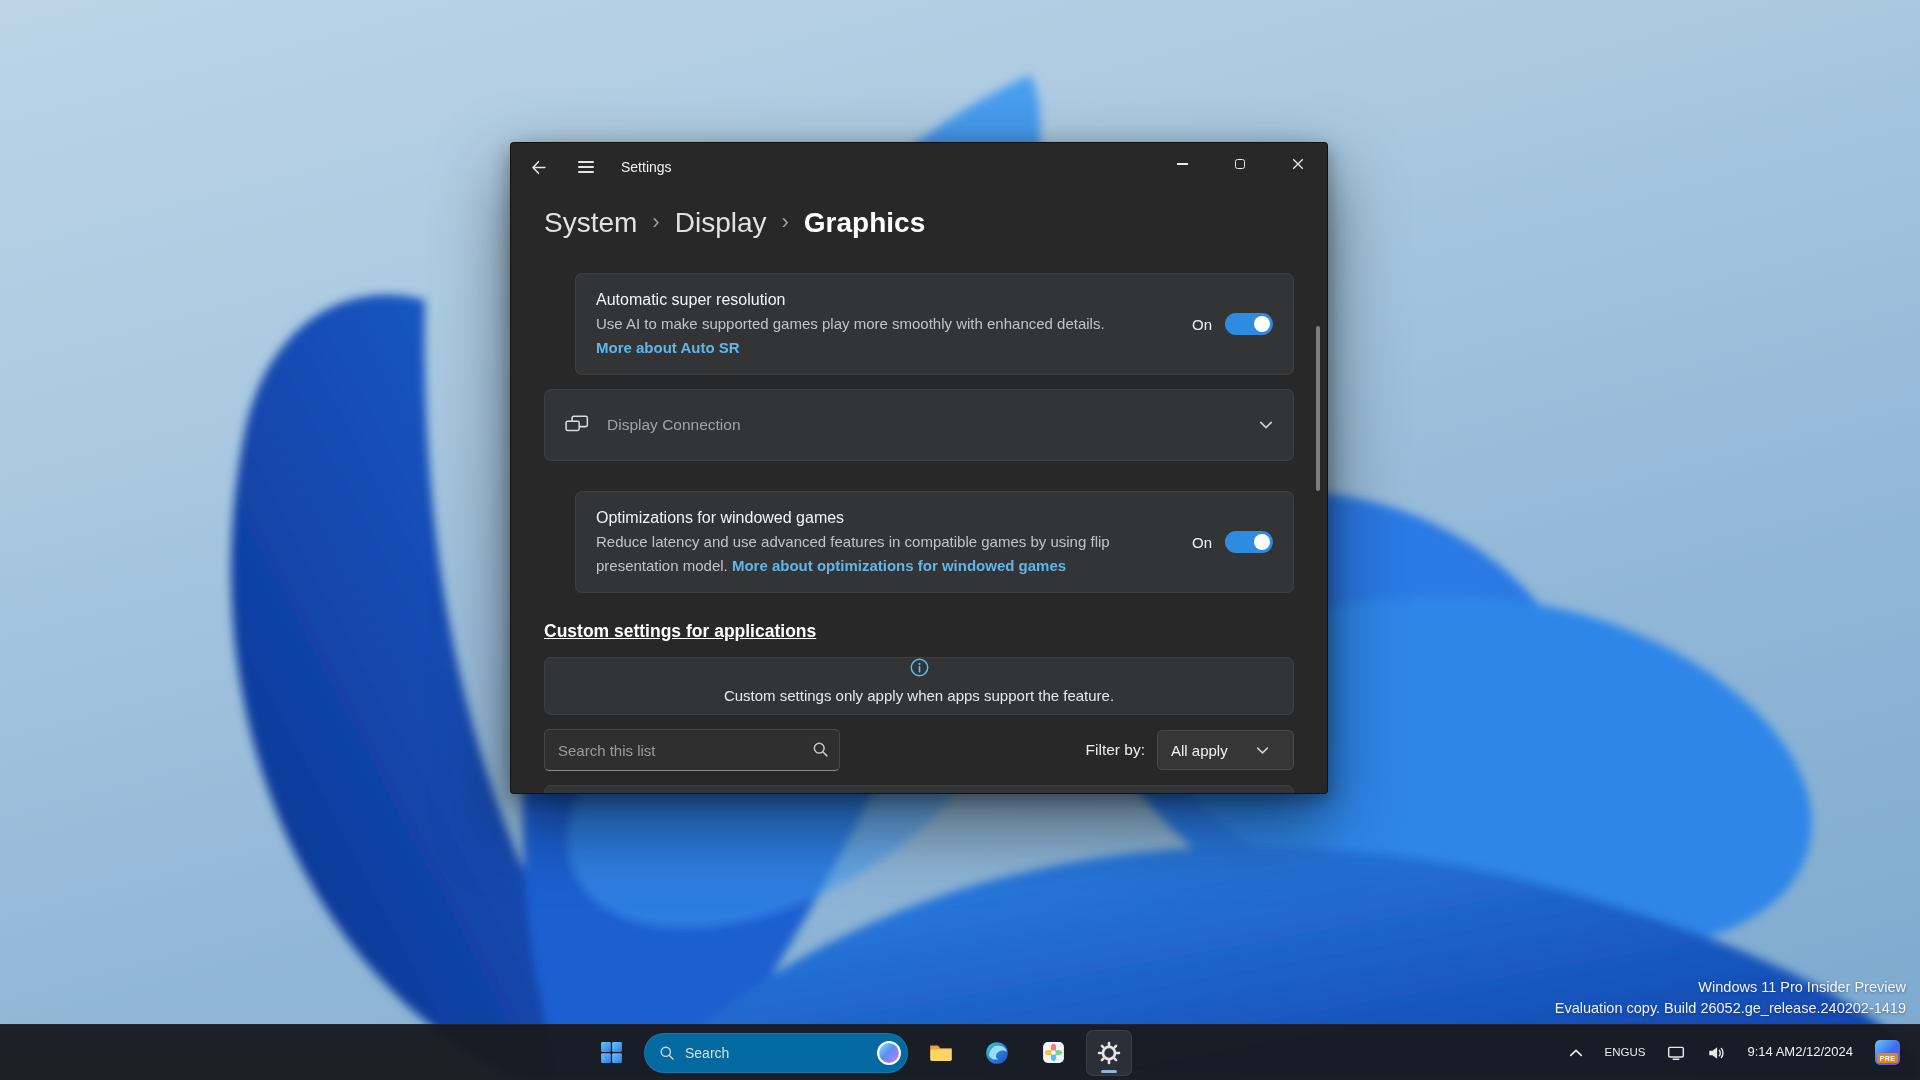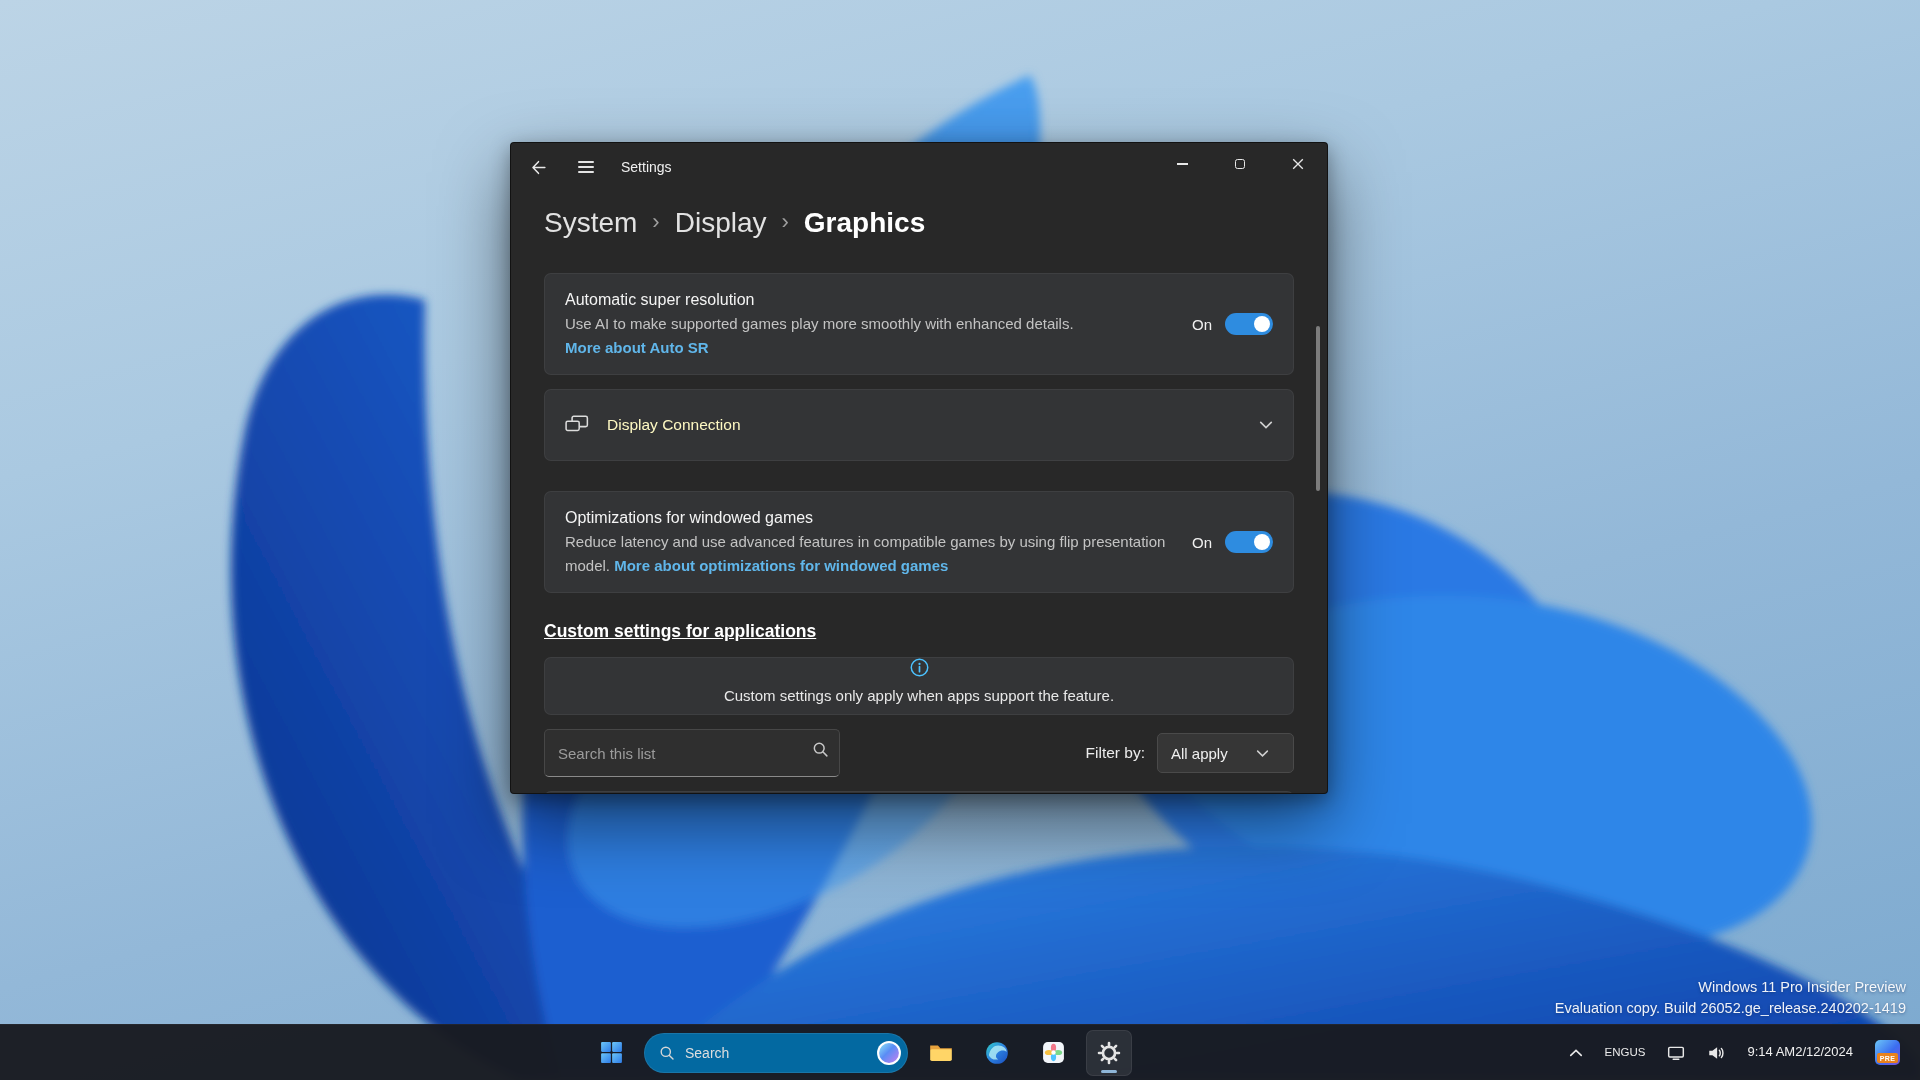--- a/index.html
+++ b/index.html
@@ -32,42 +32,42 @@
   .min-glyph { display:block; width:11px; height:1.3px; background:#e8e8e8; }
   .max-glyph { display:block; width:10.5px; height:10.5px; border:1.3px solid #e8e8e8; border-radius:2.5px; }
 
   .content { padding:0 33px; }
   .breadcrumb { margin-top:12px; height:40px; display:flex; align-items:center; font-size:28px; }
   .crumb { color:#e2e2e2; font-weight:400; }
   .crumb-sep { color:#9f9f9f; font-size:22px; margin:0 15px; position:relative; top:-1px; }
   .crumb.current { color:#ffffff; font-weight:700; }
 
   .card { background:#333436; border:1px solid rgba(255,255,255,.055); border-radius:7px; }
-  .setting-card { margin-top:30px; padding:14px 20px; display:flex; }
+  .setting-card { margin-top:30px; padding:14px 20px; display:flex;margin-left:31px; }
   .card-text { max-width:610px; }
   .card-title { font-size:16px; color:#f4f4f4; line-height:24px; }
   .card-desc { font-size:15px; color:#c3c3c3; line-height:24px; }
   .card-link { font-size:15px; font-weight:700; color:var(--link); line-height:24px; text-decoration:none; cursor:pointer; }
   .toggle-wrap { margin-left:auto; display:flex; align-items:center; align-self:center; }
   .toggle-state { font-size:15px; color:#f0f0f0; margin-right:13px; }
   .toggle { width:48px; height:22px; border-radius:12px; background:var(--accent); position:relative; cursor:pointer; }
   .toggle .knob { position:absolute; top:3px; right:3px; width:16px; height:16px; border-radius:50%; background:#ffffff; }
 
   .expander-card { margin-top:14px; height:72px; padding:0 20px; display:flex; align-items:center; cursor:pointer; }
-  .expander-card .exp-title { font-size:15.5px; color:#fef9c3; margin-left:18px; }
+  .expander-card .exp-title { font-size:15.5px; color:#a3a3a3; margin-left:18px; }
   .expander-card .chev { margin-left:auto; display:flex; }
 
   .section-heading { margin-top:28px; font-size:17.5px; font-weight:700; color:#ffffff;text-decoration:underline; }
 
   .info-card { margin-top:15px; height:58px; padding:0 20px; display:flex; align-items:center; gap:10px;flex-direction:column; }
   .info-text { font-size:15px; color:#e8e8e8; }
 
   .list-controls { margin-top:14px; display:flex; align-items:center; justify-content:space-between; }
   .searchbox { position:relative; width:296px; }
-  .searchbox input { width:100%; height:48px; background:#2f2f2f; border:1px solid #474747;
+  .searchbox input { width:100%; height:42px; background:#2f2f2f; border:1px solid #474747;
     border-bottom:1px solid #8a8a8a; border-radius:5px; padding:0 38px 0 13px;
     font-size:15px; color:#e8e8e8; font-family:"Liberation Sans", sans-serif; outline:none; }
   .searchbox input::placeholder { color:#9c9c9c; }
   .searchbox .search-glyph { position:absolute; right:11px; top:12px; }
   .filter-group { display:flex; align-items:center; }
   .filter-label { font-size:15.5px; color:#ececec; margin-right:12px; }
   .dropdown { height:40px; min-width:137px; background:#363636; border:1px solid #4a4a4a;
     border-radius:5px; display:flex; align-items:center; gap:28px; padding:0 13px; cursor:pointer; }
   .dropdown span { font-size:15px; color:#f0f0f0; }
 

